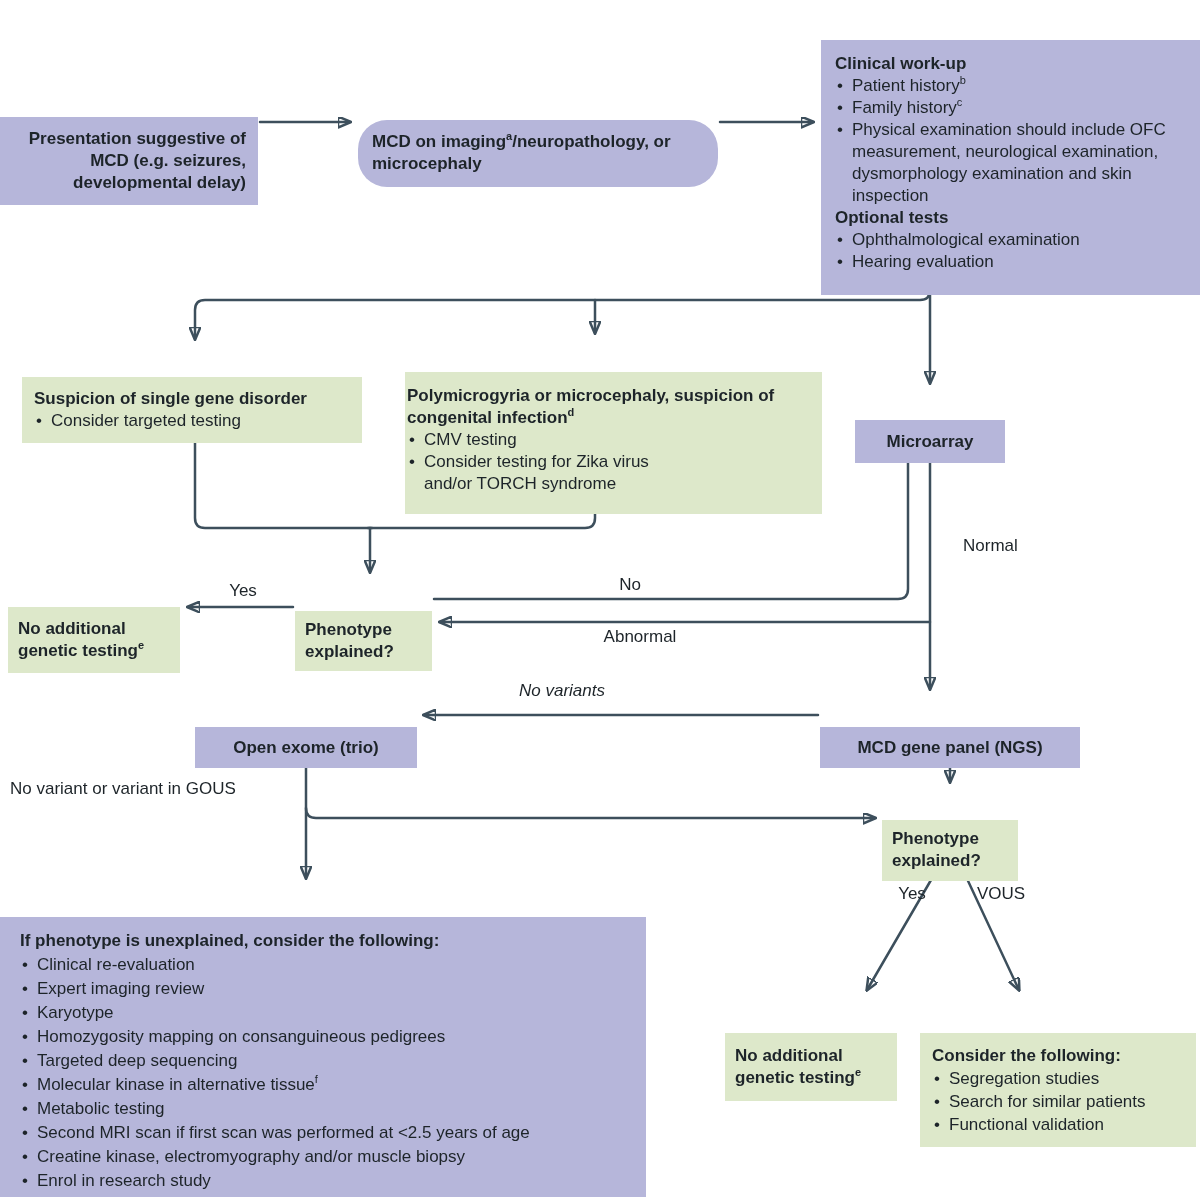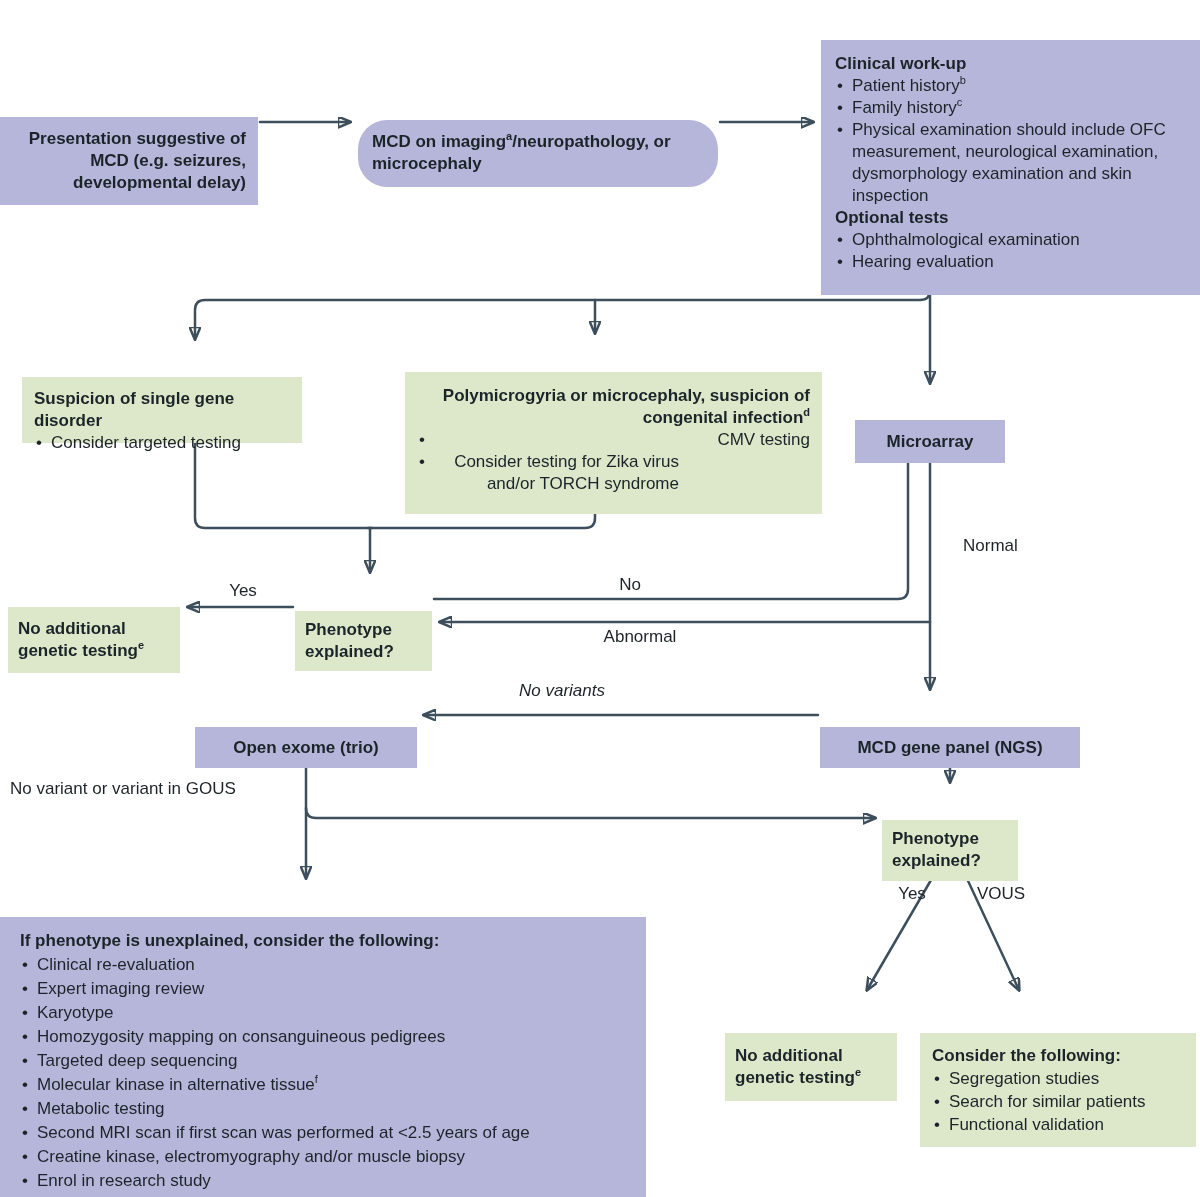--- a/index.html
+++ b/index.html
@@ -11,21 +11,21 @@
   .purple { background:var(--purple,#b6b6da); }
   .green  { background:var(--green,#dde8ca); }
   .bold { font-weight:bold; }
   .centerbox { display:flex; align-items:center; justify-content:center; text-align:center; font-weight:bold; padding:0 8px; }
   .bullet { position:relative; padding-left:17px; }
   .bullet::before { content:"\2022"; position:absolute; left:2px; }
   sup { font-size:11px; line-height:0; vertical-align:super; }
   .elabel { position:absolute; z-index:2; font-size:17px; line-height:20px; color:#1d2429; white-space:nowrap; }
   .tcenter { text-align:center; }
   .clinical { padding:13px 14px; }
-  .poly { padding:13px 12px;text-align:right; }
+  .poly { padding:13px 2px; }
   .poly .wrapnarrow { max-width:262px; }
   .unexplained { padding:12px 20px; line-height:23px; }
   .unexplained .bullet { margin-top:1px; }
   .consider { padding:11px 12px; line-height:23px; }
 </style>
 </head>
 <body>
 
 <div class="canvas">
 
@@ -66,21 +66,21 @@
   <div class="box purple clinical" style="left:821px;top:8px;width:379px;height:255px;">
     <div class="bold">Clinical work-up</div>
     <div class="bullet"><span>Patient history</span><sup>b</sup></div>
     <div class="bullet"><span>Family history</span><sup>c</sup></div>
     <div class="bullet">Physical examination should include OFC measurement, neurological examination, dysmorphology examination and skin inspection</div>
     <div class="bold">Optional tests</div>
     <div class="bullet">Ophthalmological examination</div>
     <div class="bullet">Hearing evaluation</div>
   </div>
 
-  <div class="box green" style="left:22px;top:345px;width:280px;height:66px;padding:11px 12px;">
+  <div class="box green" style="left:22px;top:345px;width:340px;height:66px;padding:11px 12px;">
     <div class="bold">Suspicion of single gene disorder</div>
     <div class="bullet">Consider targeted testing</div>
   </div>
 
   <div class="box green poly" style="left:405px;top:340px;width:417px;height:142px;">
     <div class="bold"><span>Polymicrogyria or microcephaly, suspicion of congenital infection</span><sup>d</sup></div>
     <div class="bullet">CMV testing</div>
     <div class="bullet wrapnarrow">Consider testing for Zika virus and/or TORCH syndrome</div>
   </div>
 

